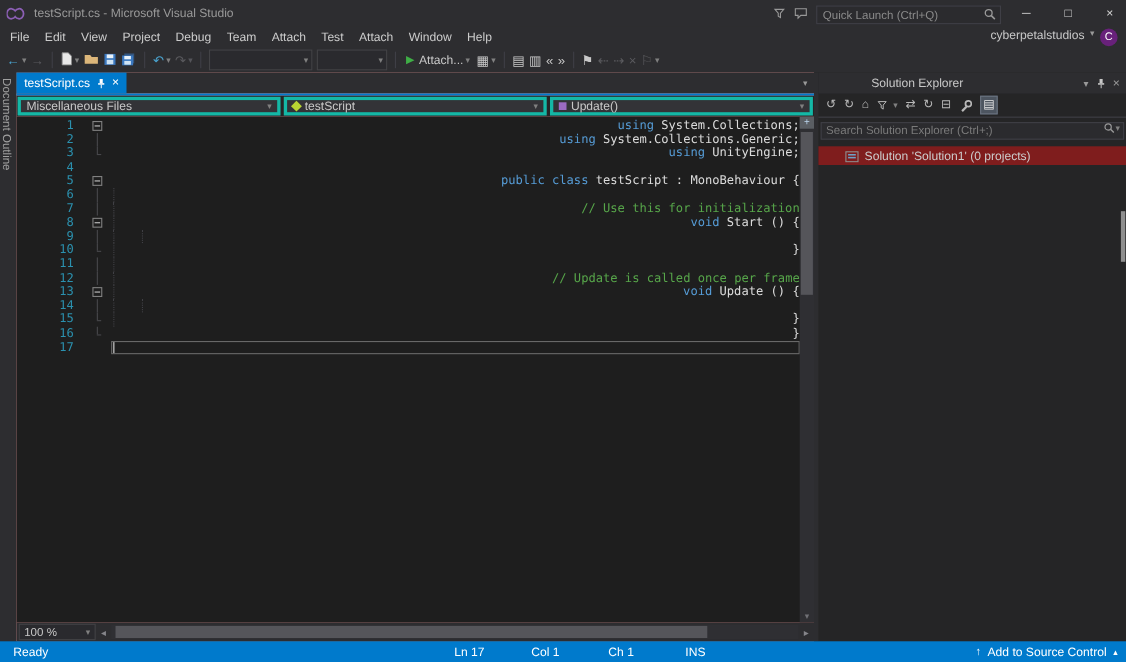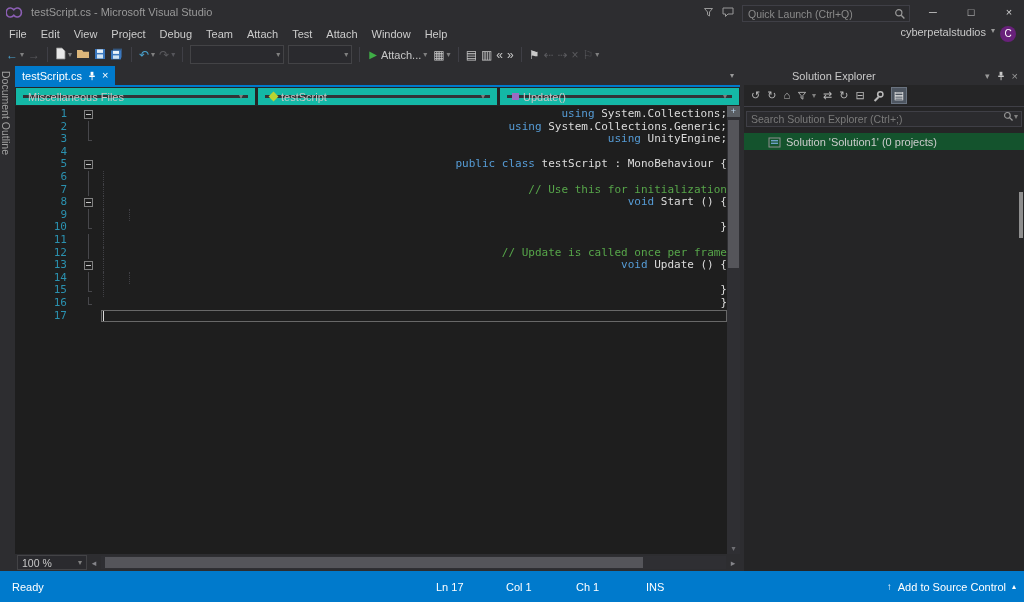--- a/index.html
+++ b/index.html
@@ -49,21 +49,21 @@
 
   
   .editor-col{flex:1;display:flex;flex-direction:column;min-width:0;background:#fca5a5;}
   .tabrow{height:19px;background:#2d2d30;display:flex;align-items:stretch;flex:none;}
   .tab{background:#007acc;display:flex;align-items:center;gap:6px;padding:0 7px;}
   .tab-label{font-size:11px;color:#fff;}
   .tab-close{color:#fff;font-size:11px;line-height:1;}
   .tab-dd-right{margin-left:auto;color:#999;font-size:8px;display:flex;align-items:center;padding-right:6px;}
   .blue-underline{height:2px;background:#007acc;flex:none;}
   .navbar{height:17px;background:#252526;display:flex;gap:3px;padding:1px;flex:none;}
-  .nav-dd{flex:1;background:#333337;border:7px solid #14b8a6;display:flex;align-items:center;gap:4px;
+  .nav-dd{flex:1;background:#333337;border:3px solid #14b8a6;display:flex;align-items:center;gap:4px;
     font-size:11px;color:#c8c8c8;padding:0 5px;min-width:0;}
   .nav-dd .tb-dd{margin-left:auto;}
   .sym-class{width:7px;height:7px;background:#b8d432;transform:rotate(45deg);flex:none;}
   .sym-method{width:7px;height:7px;background:#9b6bc3;flex:none;}
 
   .code-wrap{flex:1;position:relative;overflow:hidden;background:#1e1e1e;padding-top:2px;min-height:0;}
   .code-lines{margin-right:13px;font-family:"DejaVu Sans Mono",monospace;font-size:11px;}
   .code-line{display:flex;height:12.6px;line-height:12.6px;position:relative;}
   .ln{flex:0 0 64px;box-sizing:border-box;padding-right:12px;text-align:right;color:#2b91af;}
   .fold{flex:0 0 22px;position:relative;}
@@ -104,28 +104,28 @@
   .panel-toolbar{height:21px;flex:none;display:flex;align-items:center;gap:7px;padding:0 7px;border-bottom:1px solid #3f3f46;}
   .pt-glyph{font-size:11px;color:#b8b8b8;line-height:1;display:flex;align-items:center;}
   .pt-glyph.hl{background:#4d5560;border:1px solid #6a7380;padding:0 2px;height:15px;color:#e8e8e8;}
   .panel-search{height:20px;flex:none;padding:2px;position:relative;}
   .panel-search input{width:100%;height:16px;box-sizing:border-box;background:#2b2b2e;border:1px solid #3f3f46;
     color:#c8c8c8;font-size:10.5px;padding:0 26px 0 4px;font-family:"Liberation Sans",sans-serif;outline:none;}
   .panel-search input::placeholder{color:#7a7a7a;}
   .ps-icons{position:absolute;right:6px;top:4px;display:flex;align-items:center;gap:2px;}
   .panel-tree{flex:1;padding-top:2px;position:relative;}
   .tree-item{height:17px;display:flex;align-items:center;gap:5px;padding-left:16px;font-size:11px;color:#cccccc;}
-  .tree-item.selected{background:#14532d;padding-left:24px;}
+  .tree-item.selected{background:#7f1d1d;padding-left:24px;}
   .panel-edge-thumb{position:absolute;right:1px;top:126px;width:4px;height:46px;background:#8f8f8f;}
 
   
-  .statusbar{height:31px;flex:none;background:#007acc;display:flex;align-items:center;position:relative;
+  .statusbar{height:19px;flex:none;background:#007acc;display:flex;align-items:center;position:relative;
     font-size:11px;color:#fff;}
   .sb-ready{padding-left:12px;}
-  .sb-mid{position:absolute;left:436px;display:flex;}
+  .sb-mid{position:absolute;left:413px;display:flex;}
   .sb-cell{width:70px;}
   .sb-right{position:absolute;right:8px;display:flex;align-items:center;gap:6px;}
   .sb-up{font-size:10px;}
   .sb-chev{font-size:8px;}
 </style>
 </head>
 <body>
 
 <div class="window">
 

